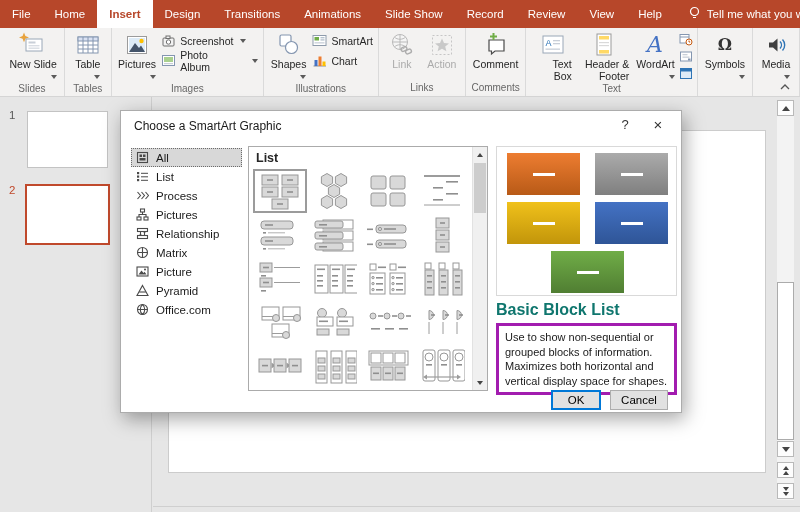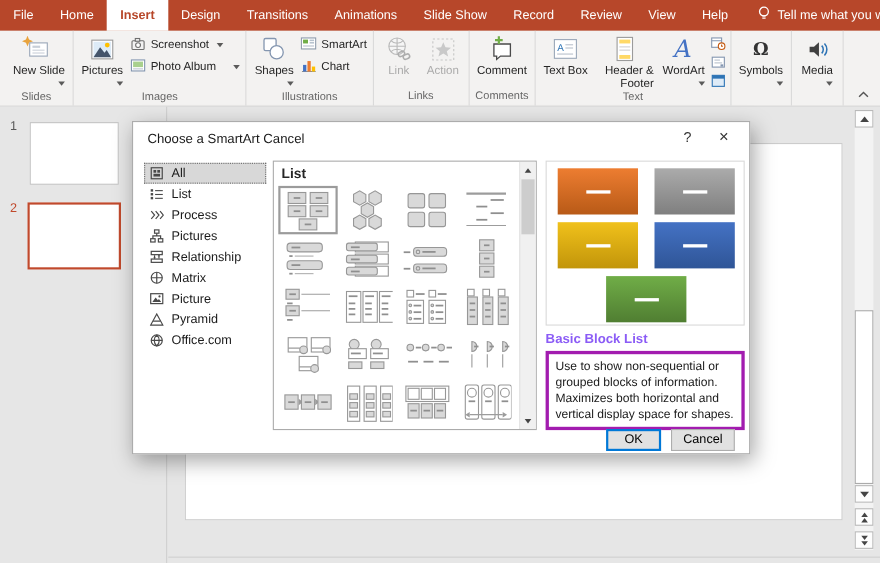--- a/index.html
+++ b/index.html
@@ -66,21 +66,21 @@
   .gi { display:flex; align-items:center; justify-content:center; border:2px solid transparent; cursor:default; }
   .gi.sel { border-color:#9B9B9B; }
   .galscroll { position:absolute; right:0; top:0; width:15px; height:100%; background:#F0F0F0; border-left:1px solid #E2E2E2; }
   .gsb { position:absolute; left:0; width:14px; height:15px; display:flex; align-items:center; justify-content:center; background:#F0F0F0; }
   .gthumb { position:absolute; left:1px; top:16px; width:12px; height:50px; background:#CDCDCD; }
 
   .preview { position:absolute; left:375px; top:35px; width:181px; }
   .pvg { position:relative; width:181px; height:150px; background:#fff; border:1px solid #D9D9D9; }
   .pblk { position:absolute; width:73px; height:42px; }
   .pblk .dash { position:absolute; left:50%; top:50%; width:22px; height:3px; margin:-1.5px 0 0 -11px; background:#fff; }
-  .pvtitle { margin-top:5px; font-size:12px; font-weight:bold; color:#8b5cf6; }
+  .pvtitle { margin-top:5px; font-size:16px; font-weight:bold; color:#0f766e; }
   .pvdesc { margin-top:4px; width:181px; height:72px; border:3px solid #a21caf; padding:4px 6px; font-size:11px; line-height:1.32; color:#1A1A1A; }
 
   .okbtn { position:absolute; left:430px; top:279px; width:50px; height:20px; background:#E1E1E1; border:2px solid #0078D7;
            font-size:11.5px; text-align:center; line-height:16px; cursor:default; }
   .cancelbtn { position:absolute; left:489px; top:279px; width:58px; height:20px; background:#E1E1E1; border:1px solid #ADADAD;
            font-size:11.5px; text-align:center; line-height:18px; cursor:default; }
 </style>
 </head>
 <body>
 
@@ -123,20 +123,35 @@
               <rect x="9.5" y="13" width="11" height="1.4" fill="#D9DDE3"></rect>
               <rect x="9.5" y="15.5" width="11" height="1.4" fill="#D9DDE3"></rect>
             </svg>
         </span>
         <span class="bl"><span>New Slide</span><span class="crt"></span></span>
       </div>
     </div>
     <div class="rgl">Slides</div>
   </div>
 
+  <div class="rgroup">
+    <div class="rgc">
+      <div class="bigbtn">
+        <span class="ic">
+          <svg width="24" height="24" viewBox="0 0 24 24">
+              <rect x="2" y="4" width="20" height="16" fill="#fff" stroke="#8496B0"></rect>
+              <rect x="2" y="4" width="20" height="4" fill="#D9E1F2" stroke="#8496B0"></rect>
+              <path d="M7 4 V20 M12 4 V20 M17 4 V20 M2 12 H22 M2 16 H22" stroke="#8496B0" stroke-width="1"></path>
+            </svg>
+        </span>
+        <span class="bl"><span>Table</span><br><span class="crt"></span></span>
+      </div>
+    </div>
+    <div class="rgl">Tables</div>
+  </div>
 
   <div class="rgroup">
     <div class="rgc">
       <div class="bigbtn">
         <span class="ic">
           <svg width="24" height="24" viewBox="0 0 24 24">
               <rect x="2.5" y="3.5" width="19" height="17" fill="#fff" stroke="#9B9B9B"></rect>
               <rect x="4" y="5" width="16" height="14" fill="#DDEBF7"></rect>
               <polygon points="4,19 10,10 14,15 16,12.5 20,19" fill="#44546A"></polygon>
               <circle cx="16.5" cy="8" r="2.2" fill="#FFC000"></circle>
@@ -374,21 +389,21 @@
         <span class="tri-up s"></span>
       </div>
     <div class="sbtn" style="top:386px">
         <span class="tri-down s"></span>
         <span class="tri-down s"></span>
       </div>
   </div>
 </div>
 
 <div class="dialog">
-  <div class="dtitle">Choose a SmartArt Cancel</div>
+  <div class="dtitle">Choose a SmartArt Graphic</div>
   <div class="dhelp">?</div>
   <div class="dclose">×</div>
 
   <div class="cats" id="cats">
       <div class="cat sel">
         <span class="ci">
           <svg width="13" height="13" viewBox="0 0 13 13">
             <rect x="1.5" y="1.5" width="10" height="10" fill="none" stroke="#4A4A4A" stroke-width="1.1"></rect>
             <rect x="3.5" y="3.5" width="2.5" height="2.5" fill="#4A4A4A"></rect>
             <rect x="7" y="3.5" width="2.5" height="2.5" fill="#4A4A4A"></rect>

